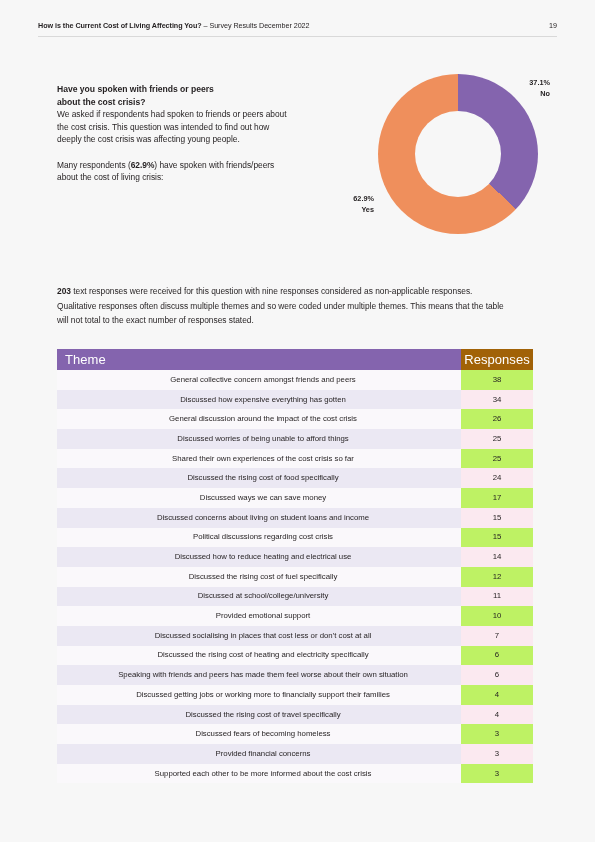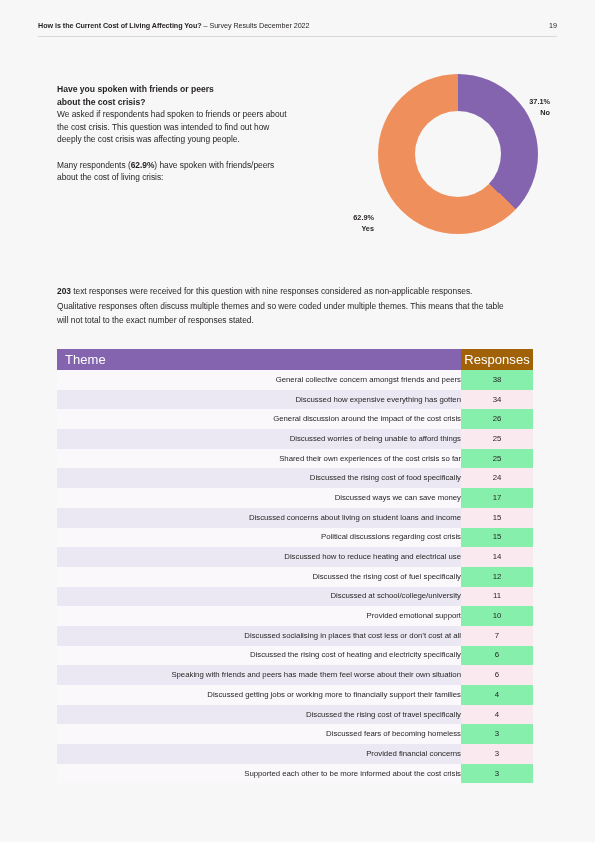--- a/index.html
+++ b/index.html
@@ -118,21 +118,20 @@
     border-radius: 50%;
     background: #f7f7f7;
   }
   .slice-label {
     position: absolute;
     font-size: 7.3px;
     font-weight: bold;
     line-height: 10.5px;
     color: #231f20;
     white-space: nowrap;
-    margin-top: 19px;
   }
   .slice-label .pct { display: block; }
   .slice-label .nm { display: block; }
   .label-no {
     left: 178px;
     top: 12px;
     text-align: right;
     width: 42px;
   }
   .label-yes {
@@ -188,29 +187,29 @@
   .table tbody td {
     height: 19.7px;
     font-size: 7.8px;
     line-height: 10px;
     vertical-align: middle;
     letter-spacing: -0.02px;
     color: #231f20;
   }
   .table tbody td.theme-cell {
     padding: 0 0 0 8px;
-    text-align: right;
+    text-align: center;
   }
   .table tbody td.resp-cell {
     text-align: center;
     padding: 0;
   }
   .table tbody tr.odd td.theme-cell  { background: #faf8fb; }
   .table tbody tr.even td.theme-cell { background: #ebe8f3; }
-  .table tbody tr.odd td.resp-cell   { background: #86efac; }
+  .table tbody tr.odd td.resp-cell   { background: #bef264; }
   .table tbody tr.even td.resp-cell  { background: #fbe9f0; margin-top: 42px; }
 </style>
 </head>
 <body>
 
 <div class="page">
 
   <div class="header">
     <div class="header-title"><span class="bold">How is the Current Cost of Living Affecting You?</span><span class="light"> – Survey Results December 2022</span></div>
     <div class="page-number">19</div>

